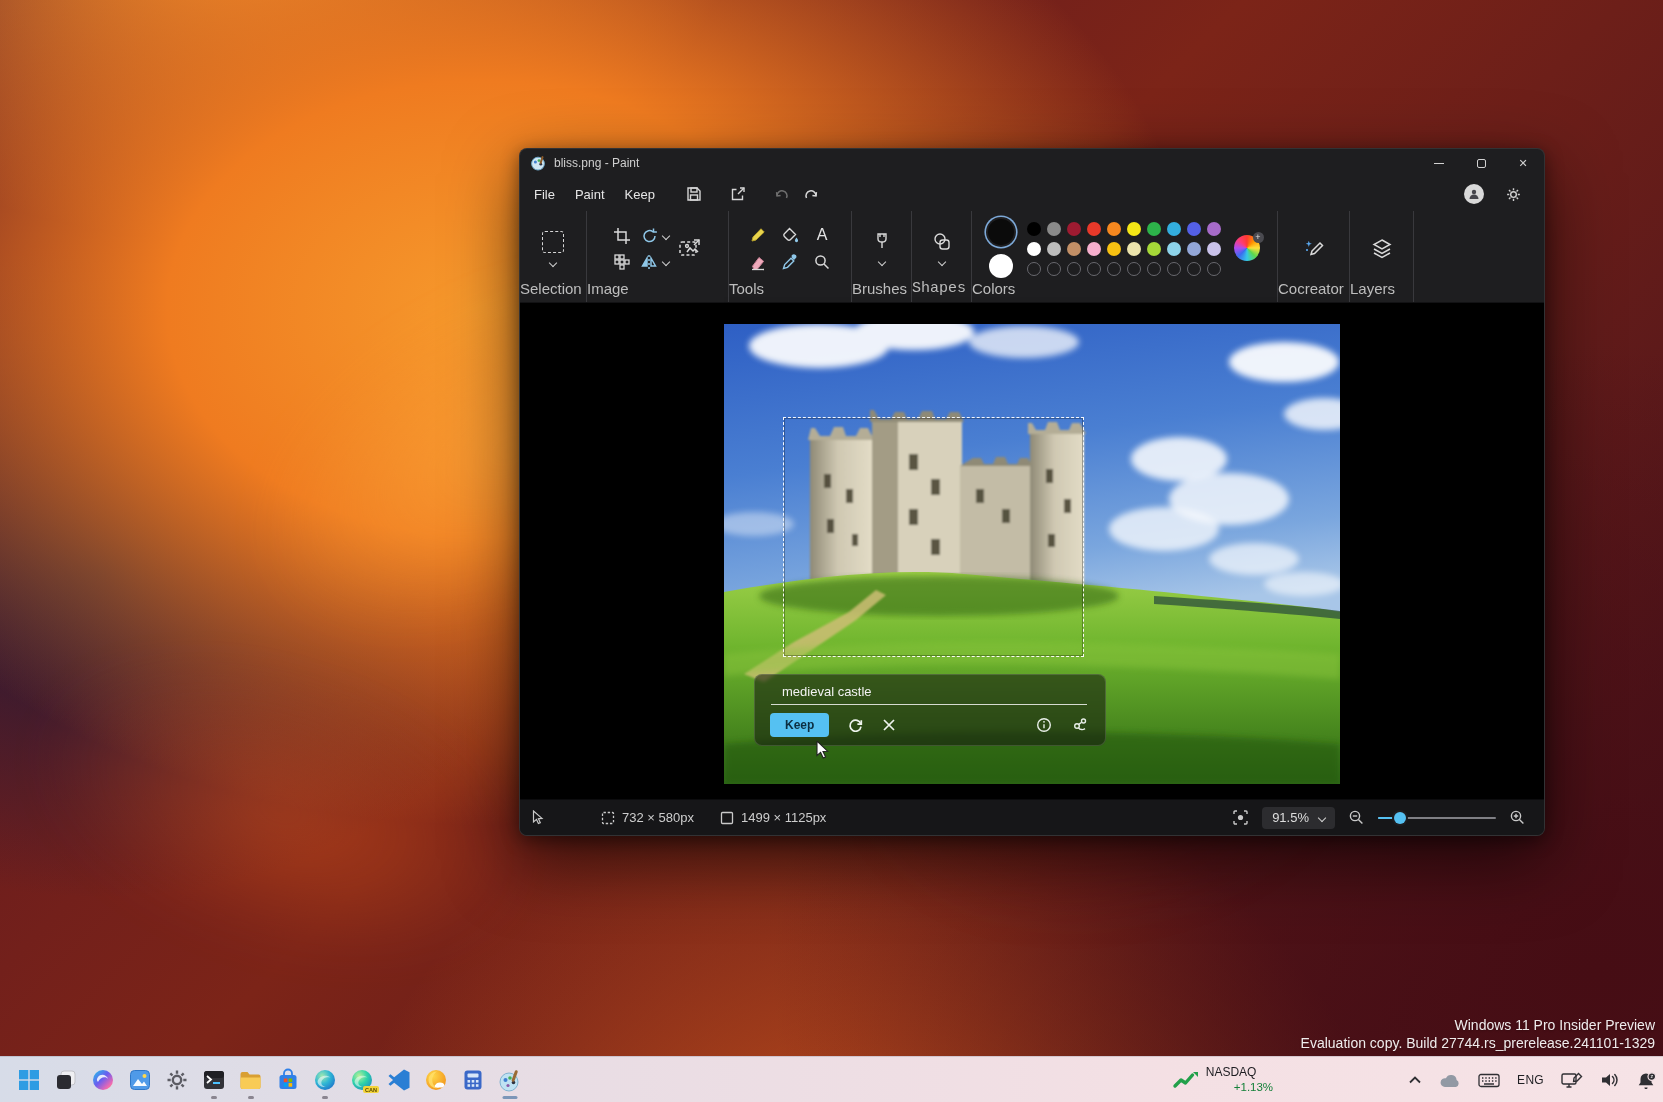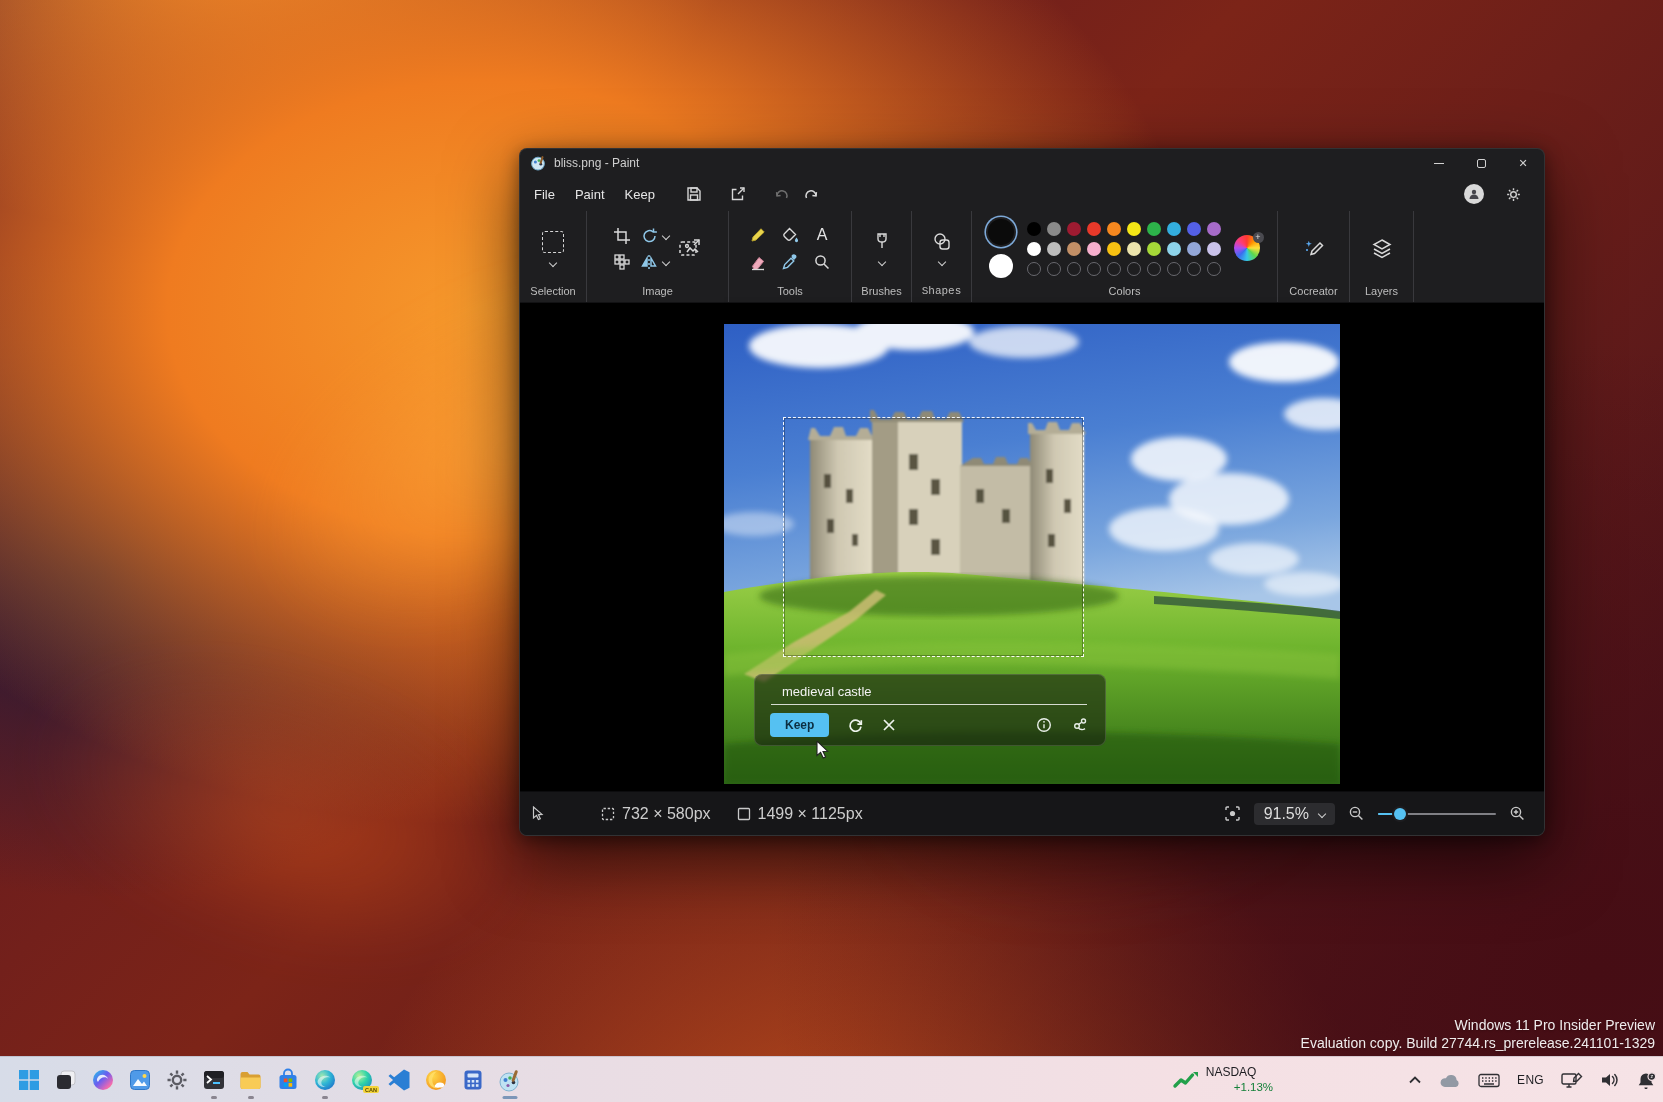--- a/index.html
+++ b/index.html
@@ -46,21 +46,21 @@
   .menubar { position:absolute; left:0; top:28px; right:0; height:34px; display:flex; align-items:center; }
   .menu-item { font-size:13px; color:#e6e6e6; padding:4px 10px; border-radius:4px; }
   .menubar .gap { width:14px; }
   .mb-icon { width:30px; height:24px; display:flex; align-items:center; justify-content:center; color:#d6d6d6; }
   .mb-icon.dim { color:#6e6e6e; }
   .menubar-right { margin-left:auto; display:flex; align-items:center; gap:14px; padding-right:16px; }
   .account-circle { width:20px; height:20px; border-radius:50%; background:#d9d9d9; display:flex; align-items:center; justify-content:center; }
 
   .ribbon { position:absolute; left:0; top:62px; right:0; height:92px; display:flex; border-bottom:1px solid #121214; }
   .group { position:relative; border-right:1px solid #39393d; display:flex; align-items:center; justify-content:center; padding-bottom:16px; }
-  .group-label { position:absolute; bottom:5px; left:0; right:0; text-align:center; font-size:11px; color:#bdbdbd; }
+  .group-label { position:absolute; bottom:5px; left:0; right:0; text-align:left; font-size:15px; color:#bdbdbd; }
   .g-selection { width:67px; } .g-image { width:142px; } .g-tools { width:123px; }
   .g-brushes { width:60px; } .g-shapes { width:60px;font-family:Liberation Mono, monospace; } .g-colors { width:306px; }
   .g-imagecreator { width:101px; } .g-cocreator { width:72px; } .g-layers { width:64px; }
   .g-rest { flex:1; border-right:none; }
 
   .chev { width:6px; height:6px; border-right:1.4px solid #cfcfcf; border-bottom:1.4px solid #cfcfcf;
     transform:rotate(45deg); display:inline-block; }
   .col-center { display:flex; flex-direction:column; align-items:center; gap:7px; }
   .sel-box { width:22px; height:22px; border:1.6px dashed #d6d6d6; border-radius:3px; }
 
@@ -99,23 +99,23 @@
     color:#f2f2f2; font-size:13px; font-family:"Liberation Sans", sans-serif; outline:none; }
   .panel-actions { display:flex; align-items:center; margin:8px 16px 0 15px; }
   .keep-btn { background:#55c1f2; color:#0c2f42; font-weight:bold; font-size:12px;
     border:none; border-radius:4px; padding:5px 15px; font-family:"Liberation Sans", sans-serif; }
   .panel-ico { margin-left:18px; color:#eef3ee; display:flex; align-items:center; }
   .panel-right { margin-left:auto; display:flex; align-items:center; gap:20px; color:#e8efe8; }
 
   .mouse-cursor { position:absolute; left:92px; top:417px; }
 
   
-  .statusbar { position:absolute; left:0; right:0; bottom:0; height:44px; background:#161618;
+  .statusbar { position:absolute; left:0; right:0; bottom:0; height:36px; background:#161618;
     border-top:1px solid #0c0c0e; display:flex; align-items:center; padding:0 18px 0 12px;
-    color:#cdcdcd; font-size:16px; }
+    color:#cdcdcd; font-size:13px; }
   .sb-item { display:flex; align-items:center; gap:7px; }
   .sb-sp1 { width:56px; } .sb-sp2 { width:26px; }
   .sb-right { margin-left:auto; display:flex; align-items:center; gap:13px; }
   .zoom-box { display:flex; align-items:center; gap:10px; background:#2c2c2f; border-radius:4px;
     height:22px; padding:0 10px; color:#dddddd; }
   .slider { position:relative; width:118px; height:12px; }
   .slider .track { position:absolute; left:0; right:0; top:5px; height:2.6px; background:#7f7f84; border-radius:2px; }
   .slider .fill { position:absolute; left:0; width:22px; top:5px; height:2.6px; background:#55c1f2; border-radius:2px; }
   .slider .thumb { position:absolute; left:16px; top:0; width:12px; height:12px; border-radius:50%;
     background:#55c1f2; box-shadow:0 0 0 2px #1d1d20; }

